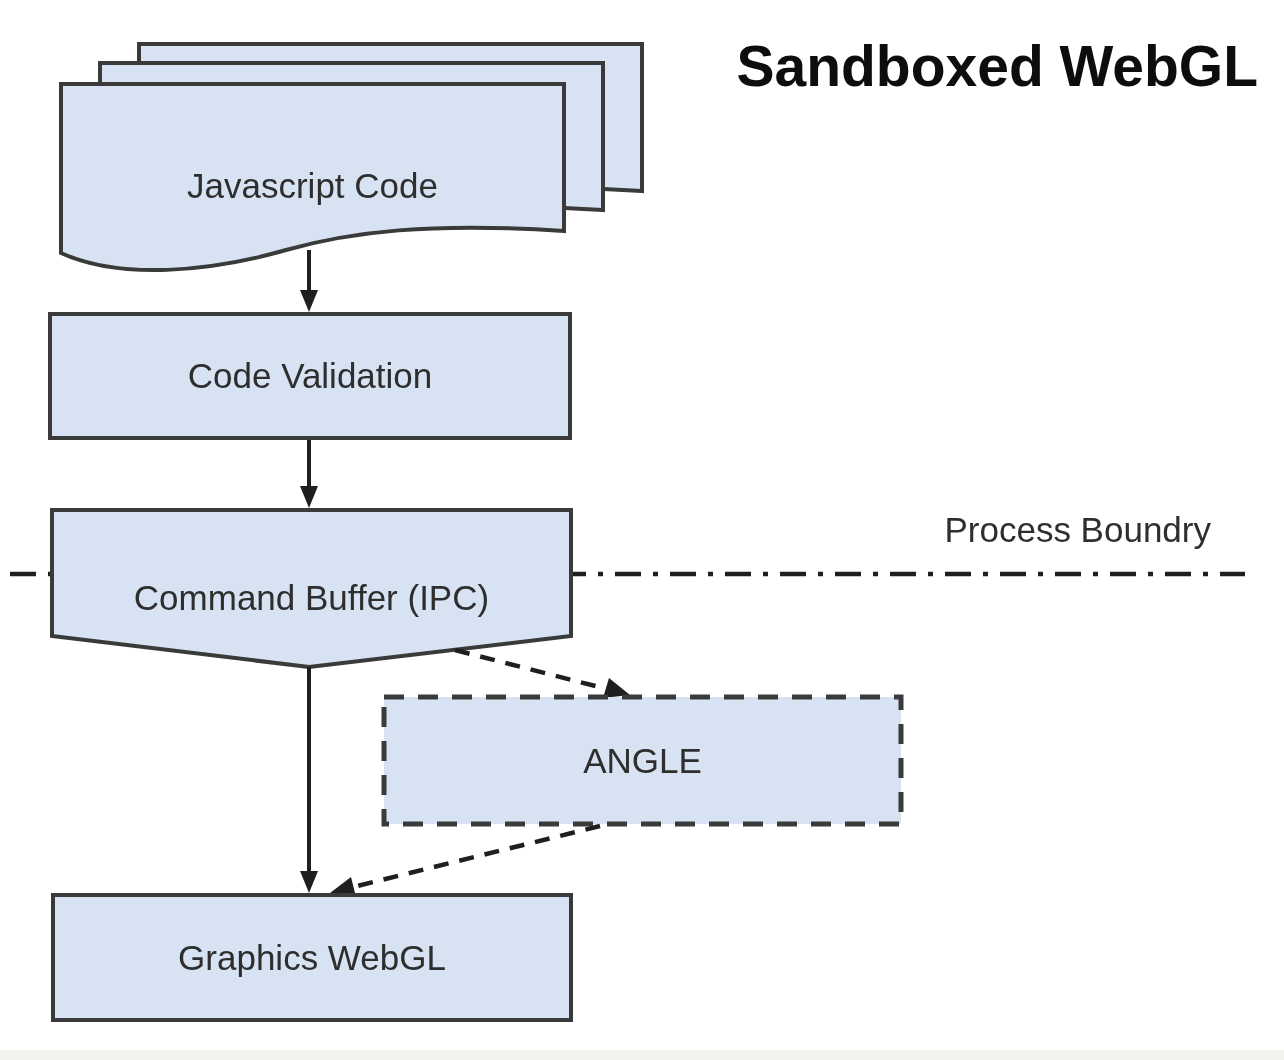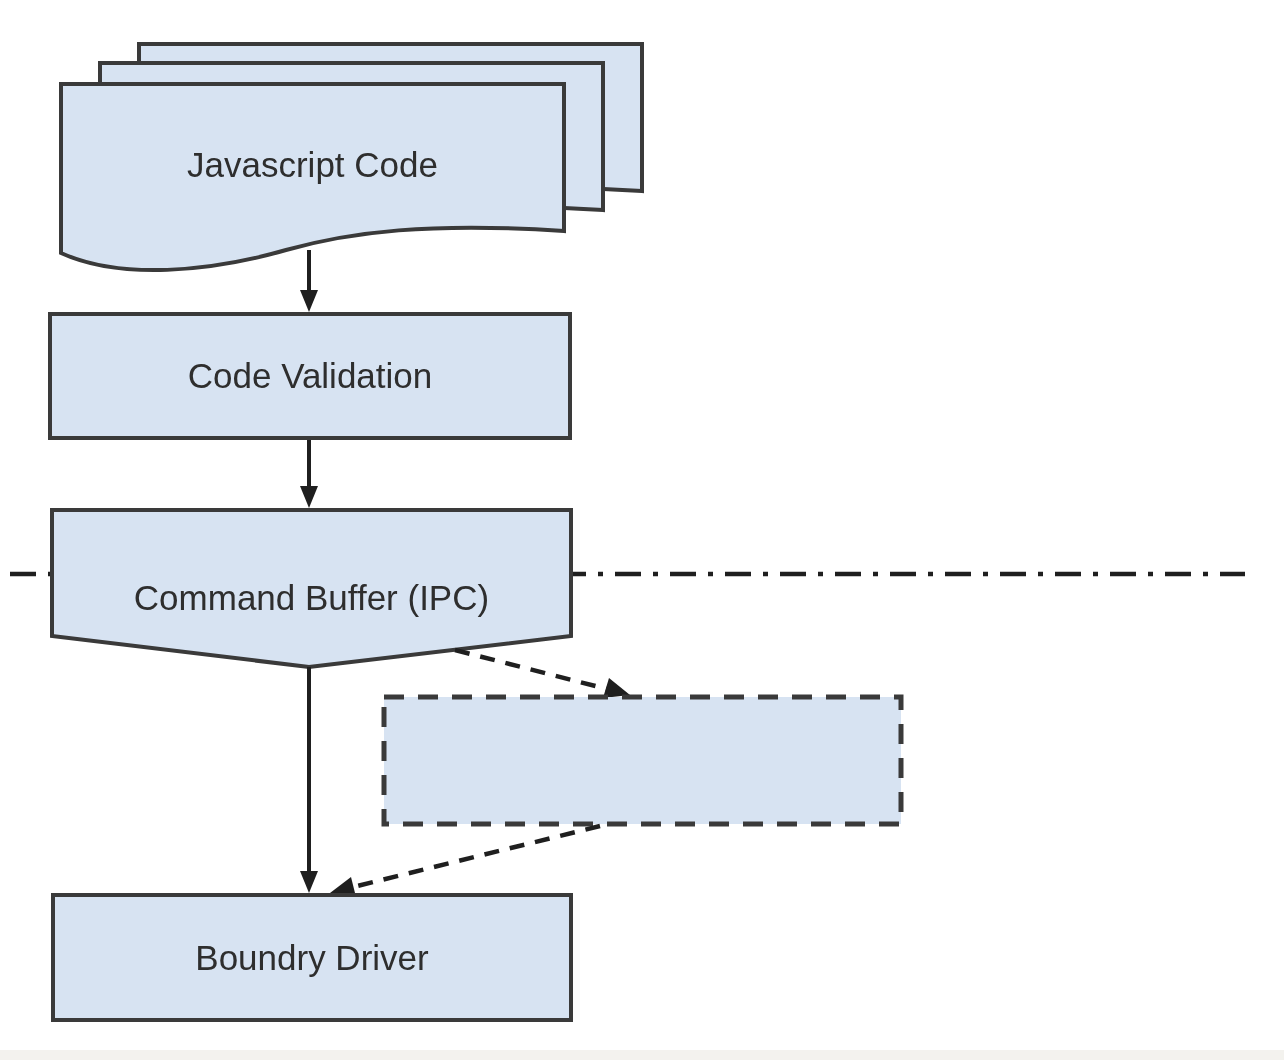--- a/index.html
+++ b/index.html
@@ -95,27 +95,30 @@
 
     <rect x="384" y="697" width="517" height="127" fill="var(--node_fill, #d7e3f2)" stroke="var(--node_border, #3a3a3a)" stroke-width="5" stroke-dasharray="20 14"></rect>
 
     <path d="M600,826 L353,887" fill="none" stroke="var(--line, #1f1f1f)" stroke-width="4.5" stroke-dasharray="15 11"></path>
     <polygon points="330,893 351,877 356,897" fill="var(--line, #1f1f1f)"></polygon>
 
     <rect x="53" y="895" width="518" height="125" fill="var(--node_fill, #d7e3f2)" stroke="var(--node_border, #3a3a3a)" stroke-width="4"></rect>
   </svg>
 
   <div class="diagram-title">
+    <div>Sandboxed WebGL</div>
   </div>
 
-  <div class="node-label" style="left:61px; top:100px; width:503px; height:130px;">Javascript Code</div>
+  <div class="node-label" style="left:61px; top:121px; width:503px; height:130px;">Javascript Code</div>
 
   <div class="node-label" style="left:50px; top:314px; width:520px; height:124px;">Code Validation</div>
 
   <div class="node-label" style="left:52px; top:535px; width:519px; height:126px;">Command Buffer (IPC)</div>
 
+  <div class="boundary-label">Process Boundry</div>
 
+  <div class="node-label" style="left:384px; top:697px; width:517px; height:127px;">ANGLE</div>
 
-  <div class="node-label" style="left:53px; top:895px; width:518px; height:125px;">Boundry Driver</div>
+  <div class="node-label" style="left:53px; top:895px; width:518px; height:125px;">Graphics WebGL</div>
 
 
   <div class="bottom-band"></div>
 </div>
 
 </body></html>

